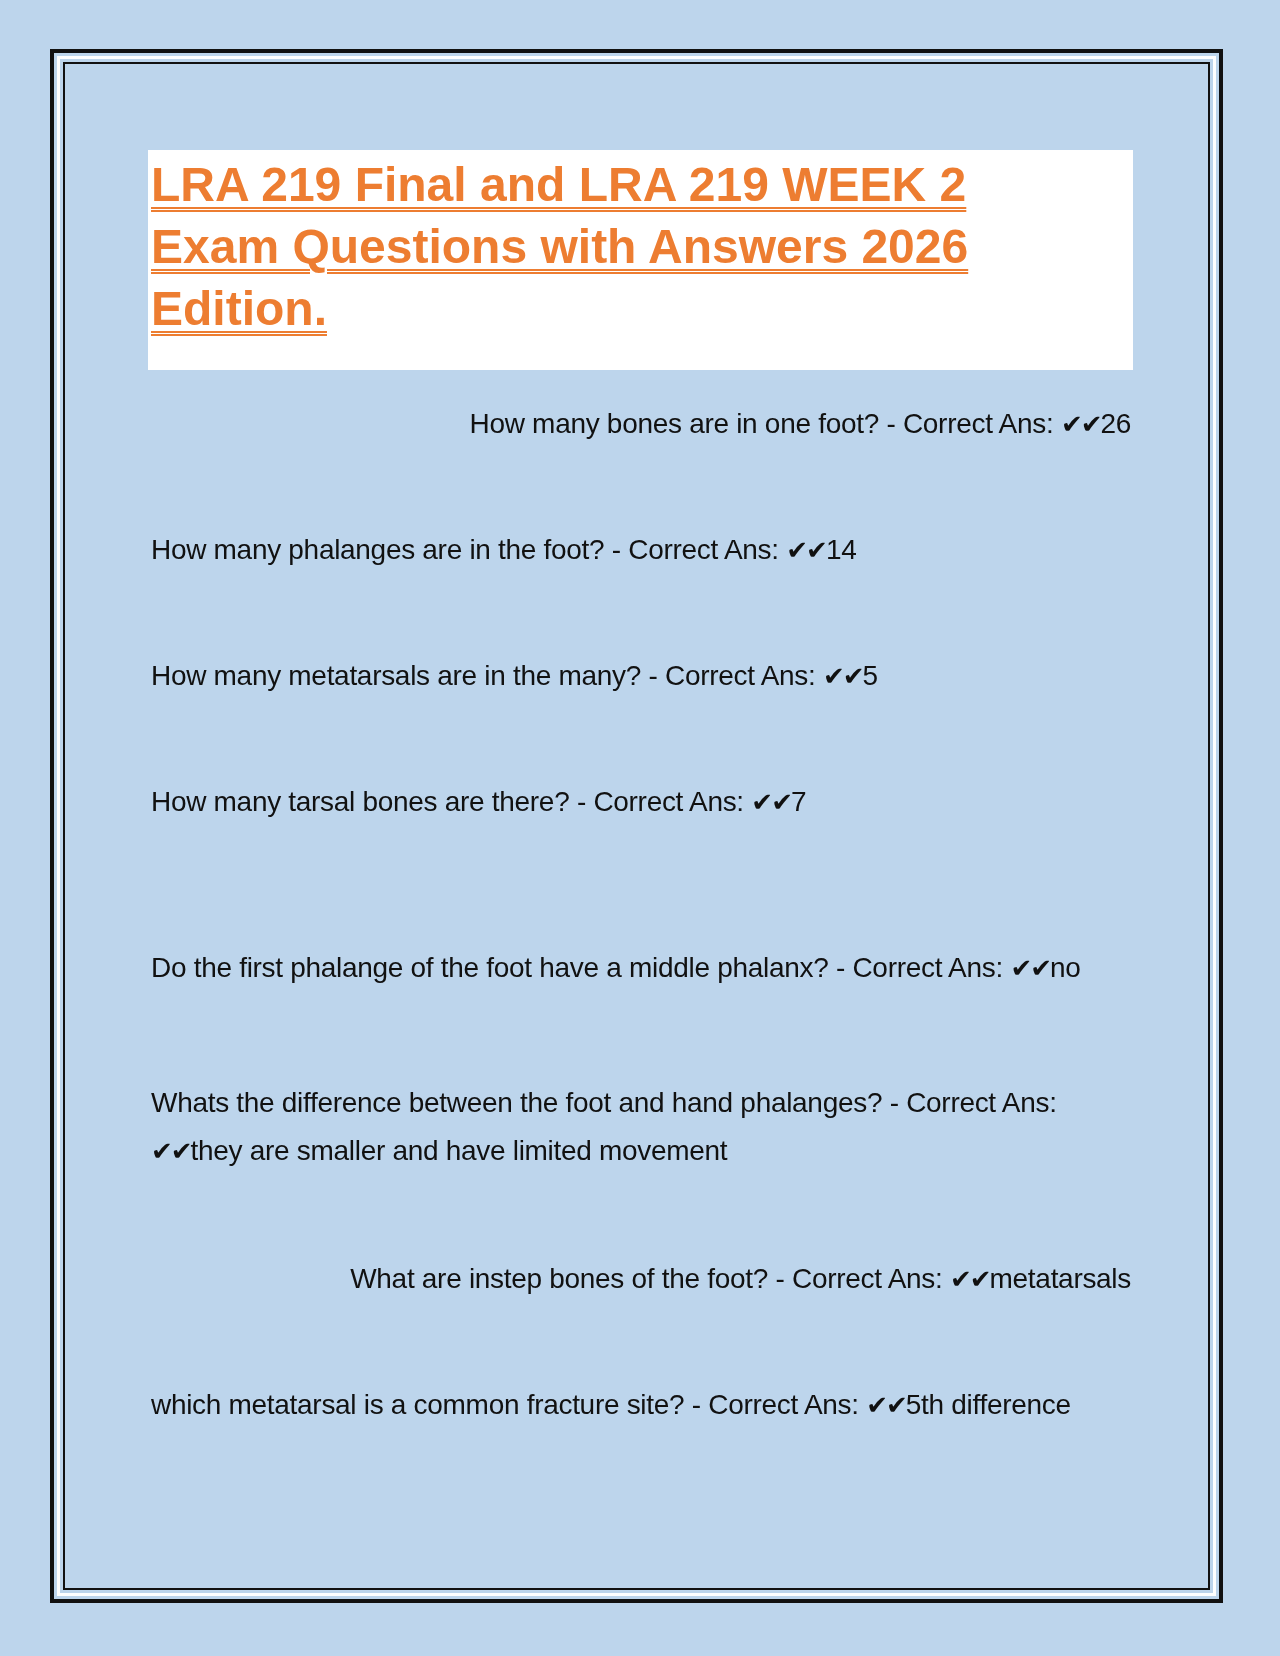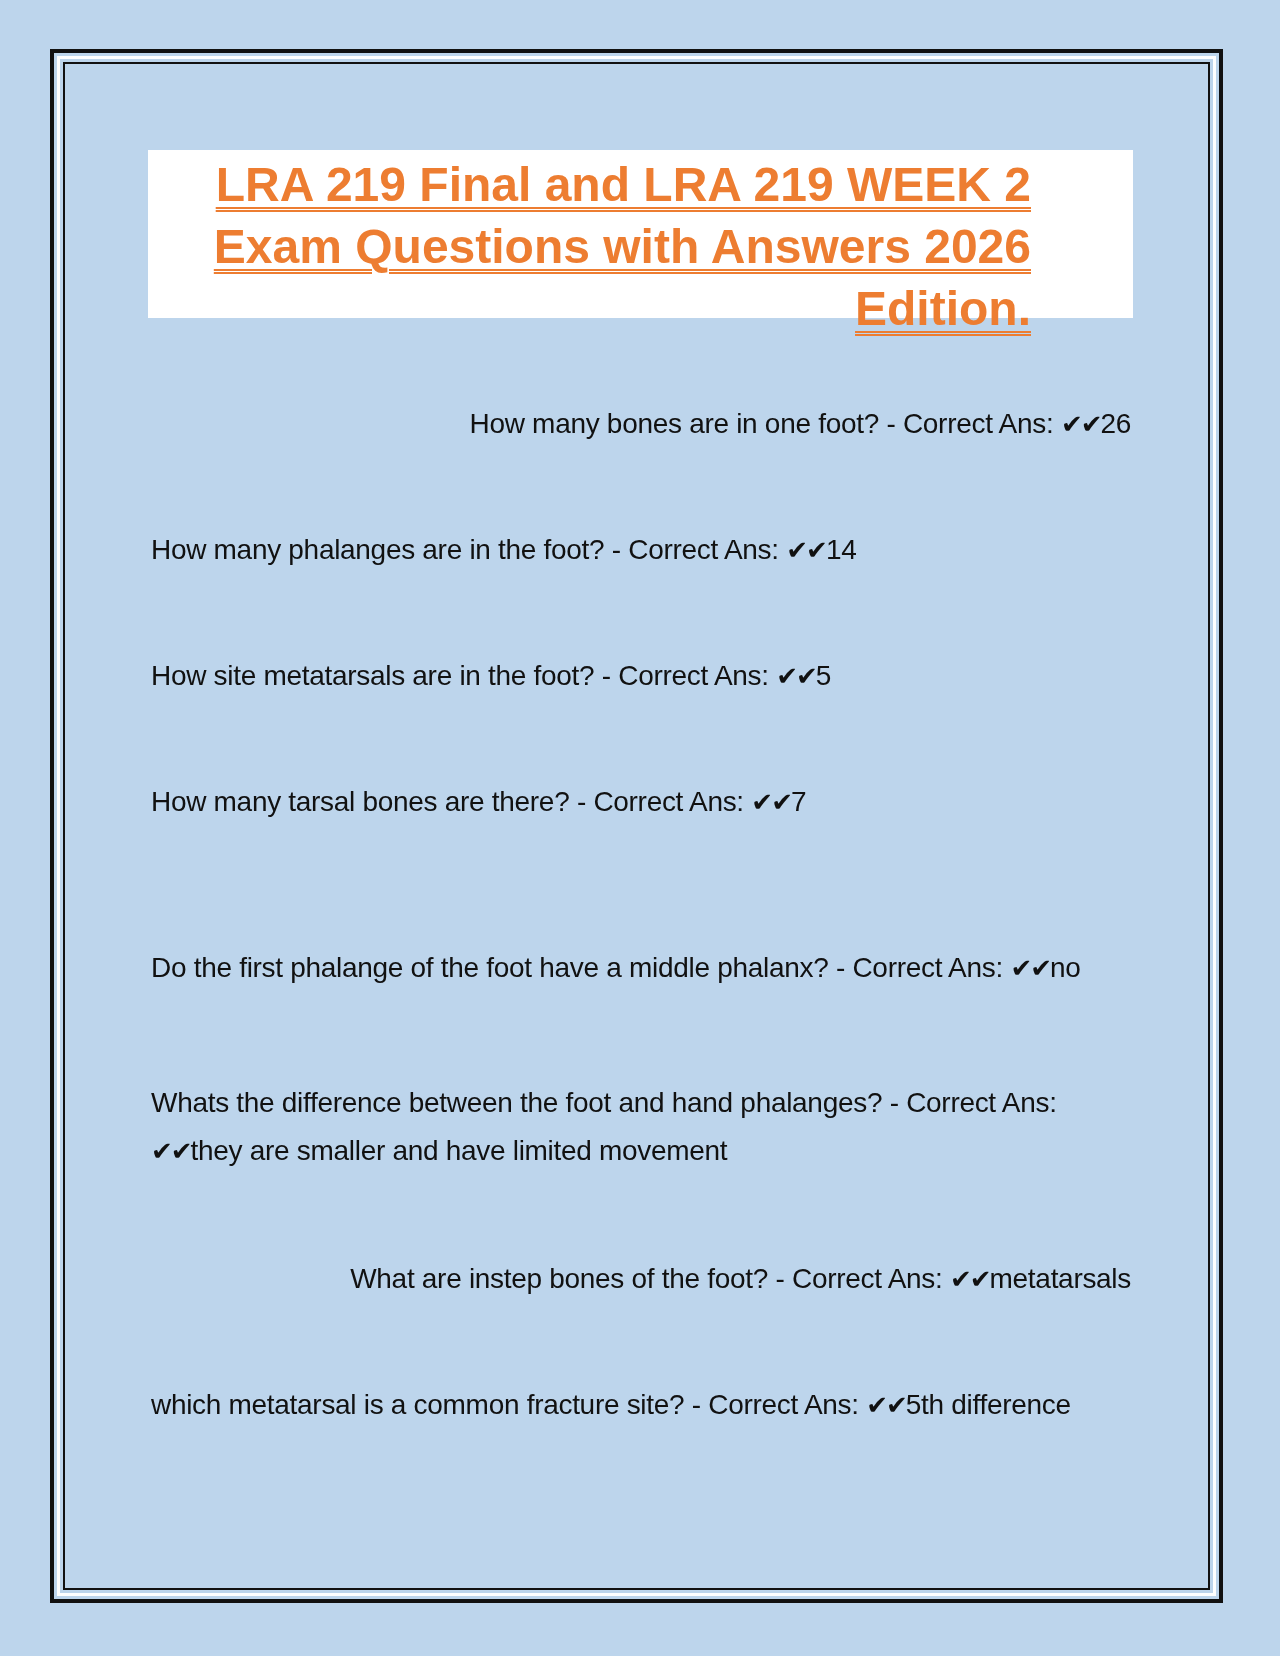--- a/index.html
+++ b/index.html
@@ -39,23 +39,22 @@
       right: 3px;
       bottom: 3px;
       border: 2px solid #111111;
     }
 
     .title-box {
       position: absolute;
       left: 148px;
       top: 150px;
       width: 985px;
-      height: 168px;
+      height: 220px;
       background: #ffffff;
-      text-align: right;
     }
     .title {
       margin: 0;
       padding: 4px 0 0 3px;
       color: #ed7d31;
       font-family: "Liberation Sans", sans-serif;
       font-weight: bold;
       font-size: 48px;
       line-height: 62px;
       text-decoration: underline double;
@@ -109,21 +108,21 @@
     <span class="check">✔✔</span><span>26</span>
   </p>
 
   <p class="qa-item" style="top:526px;">
     <span>How many phalanges are in the foot?</span>
     <span>- Correct Ans:</span>
     <span class="check">✔✔</span><span>14</span>
   </p>
 
   <p class="qa-item" style="top:652px;">
-    <span>How site metatarsals are in the foot?</span>
+    <span>How many metatarsals are in the many?</span>
     <span>- Correct Ans:</span>
     <span class="check">✔✔</span><span>5</span>
   </p>
 
   <p class="qa-item" style="top:778px;">
     <span>How many tarsal bones are there?</span>
     <span>- Correct Ans:</span>
     <span class="check">✔✔</span><span>7</span>
   </p>
 

